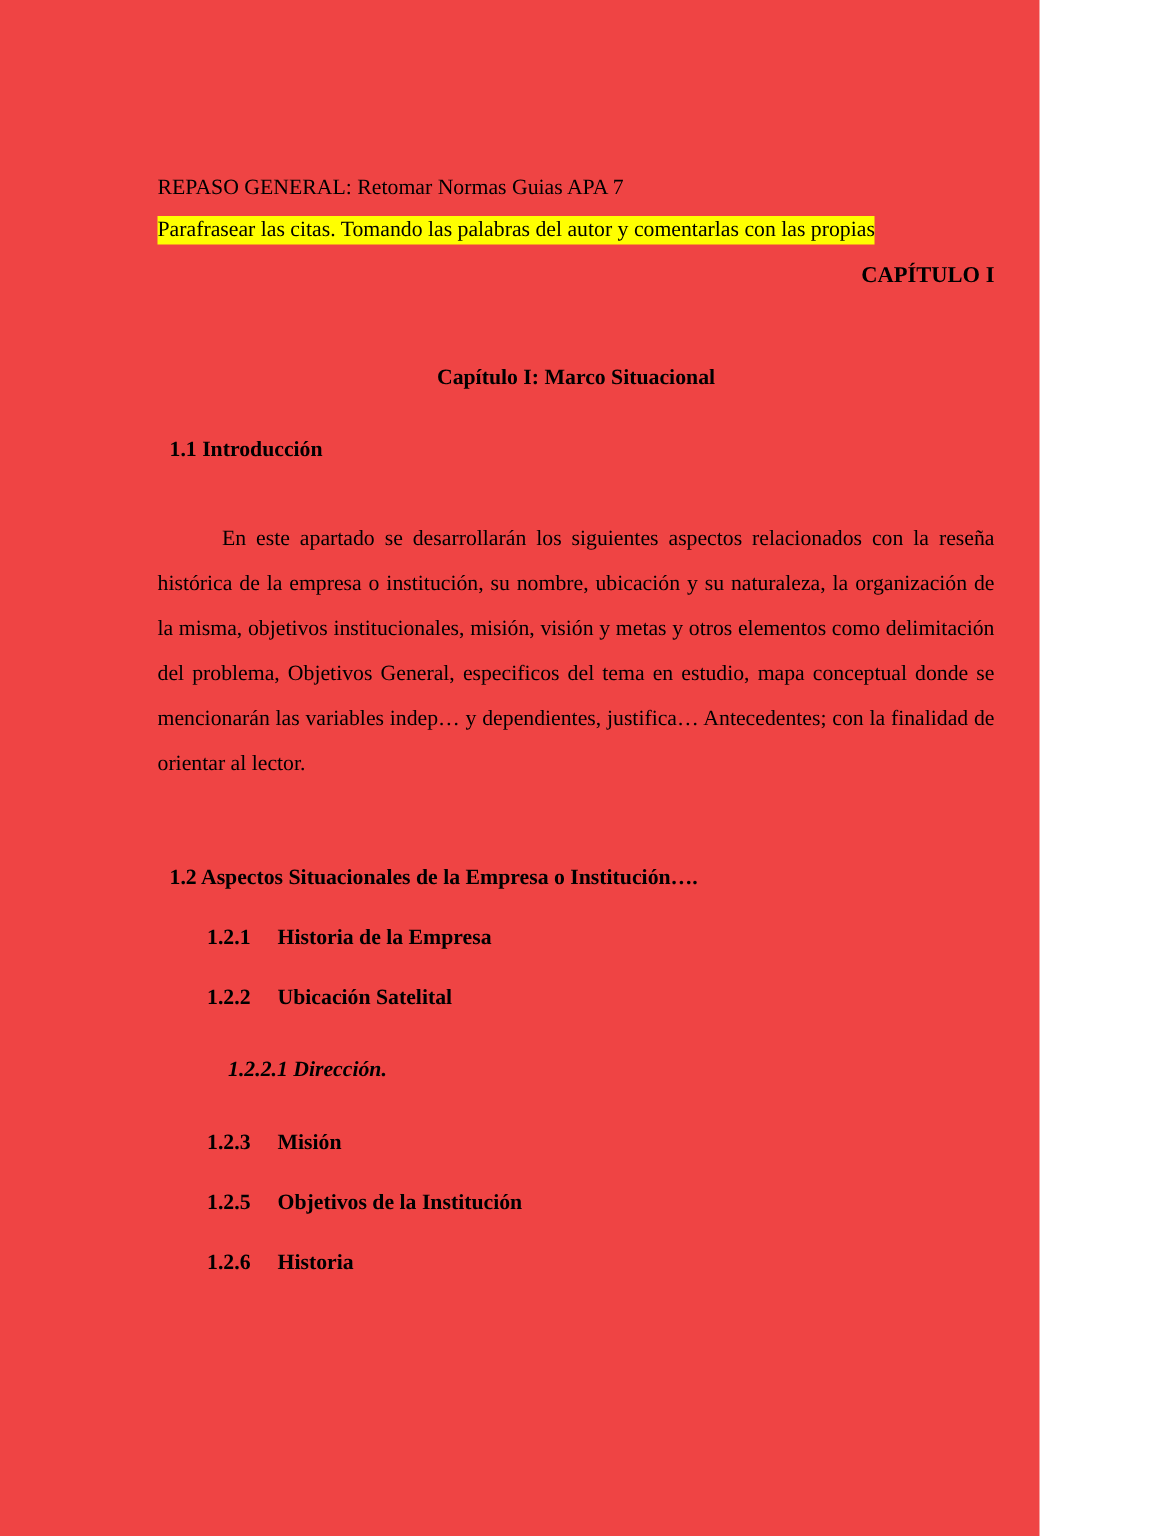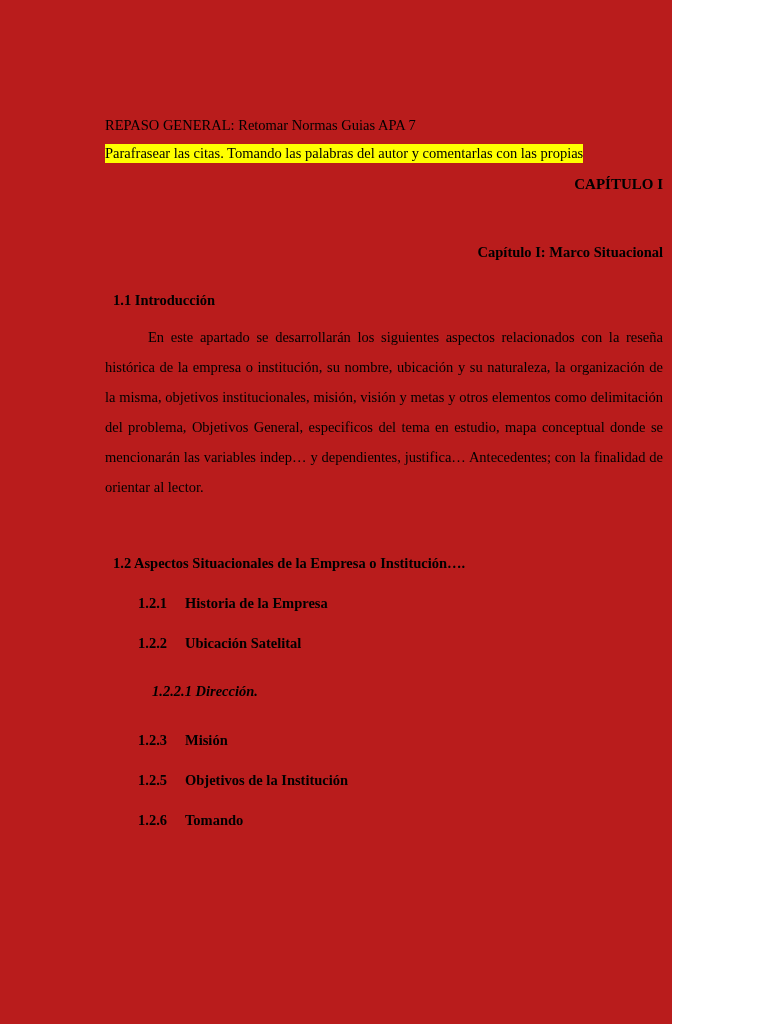--- a/index.html
+++ b/index.html
@@ -17,21 +17,22 @@
     color: #000000;
     -webkit-font-smoothing: antialiased;
   }
 
   .page {
     position: absolute;
     left: 0;
     top: 0;
     width: 672px;
     height: 1024px;
-    background: #b91c1c;
+    background: #ef4444;
+    padding-left: 21px;
   }
 
   
   .content {
     position: absolute;
     left: 105px;
     top: 112px;
     width: 558px;
   }
 
@@ -56,41 +57,41 @@
 
   .centered-title {
     text-align: right;
     font-weight: bold;
     font-size: 15px;
     line-height: 24px;
     margin-top: 8px;
   }
 
   .chapter-title {
-    text-align: right;
+    text-align: center;
     font-weight: bold;
     font-size: 14.5px;
     line-height: 24px;
     margin-top: 44px;
   }
 
   .h-level1 {
     font-weight: bold;
     font-size: 14.5px;
     line-height: 24px;
     margin-left: 8px;
     margin-top: 24px;
   }
 
   .body-par {
     font-size: 14.5px;
     line-height: 30px;
     text-align: justify;
     text-indent: 43px;
-    margin-top: 10px;
+    margin-top: 32px;
   }
 
   .h-level1-spaced {
     font-weight: bold;
     font-size: 14.5px;
     line-height: 24px;
     margin-left: 8px;
     margin-top: 49px;
   }
 
@@ -166,19 +167,19 @@
     <div class="h-level2 after-deep">
       <span class="num">1.2.3</span><span>Misión</span>
     </div>
 
 
     <div class="h-level2">
       <span class="num">1.2.5</span><span>Objetivos de la Institución</span>
     </div>
 
     <div class="h-level2">
-      <span class="num">1.2.6</span><span>Tomando</span>
+      <span class="num">1.2.6</span><span>Historia</span>
     </div>
 
 
 
   </div>
 </div>
 
 </body></html>

